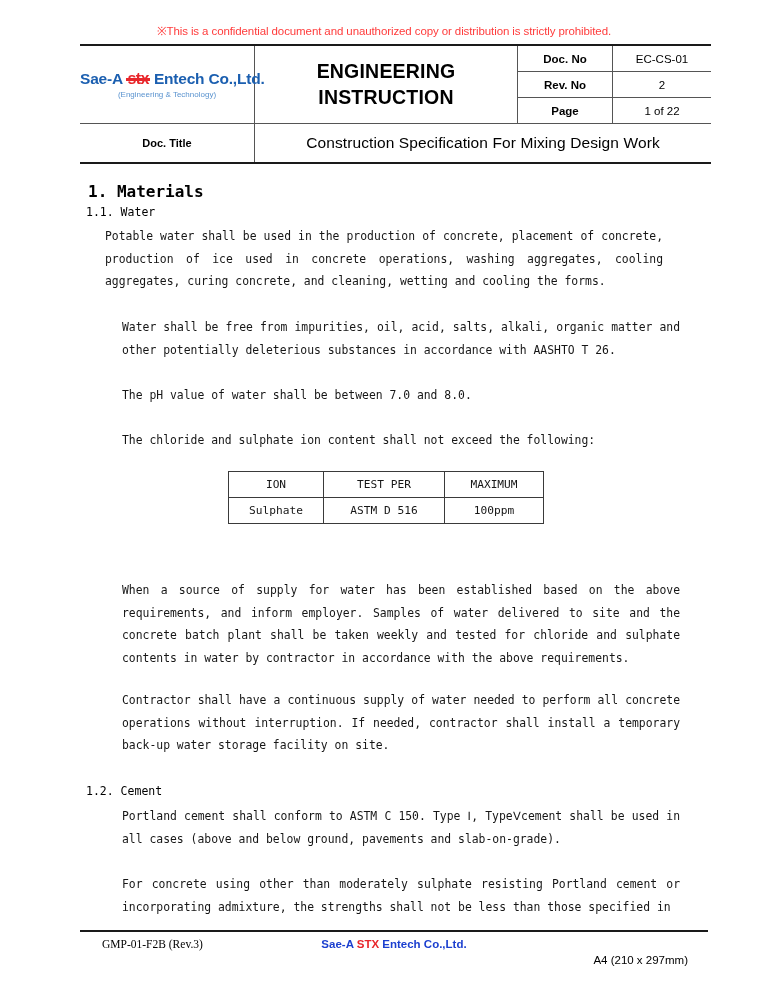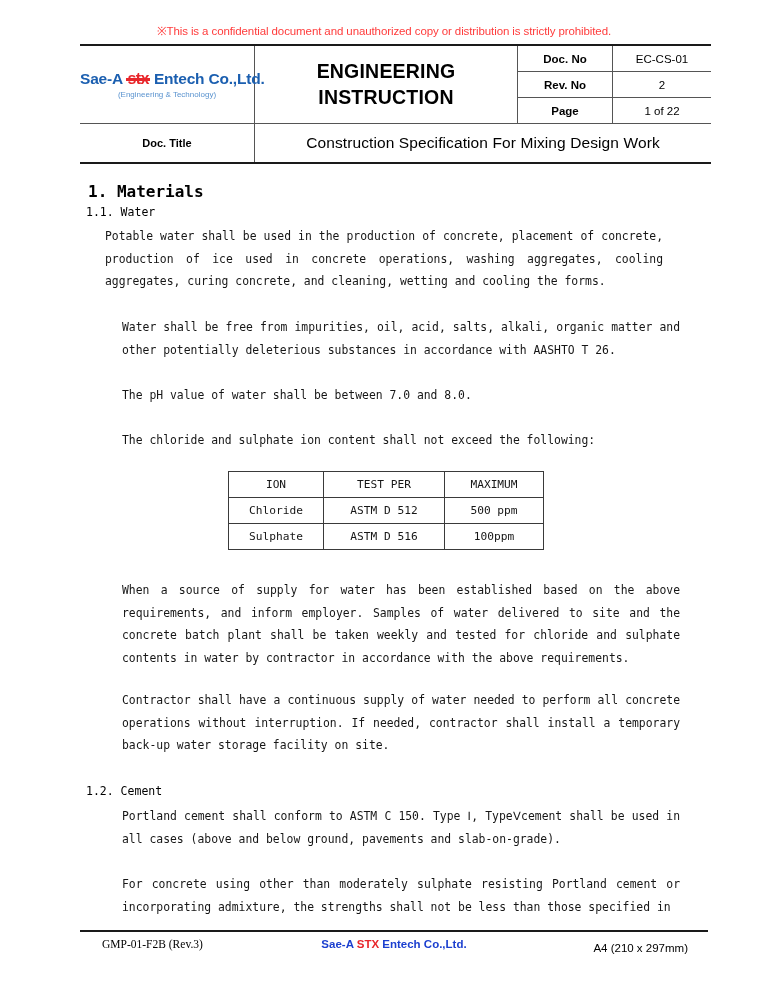--- a/index.html
+++ b/index.html
@@ -214,21 +214,21 @@
     width: 628px;
     text-align: center;
     font-weight: bold;
     white-space: nowrap;
   }
   .f-blue { color: #1b3fcf; }
   .f-red  { color: #e8262b; }
   .footer-right {
     position: absolute;
     right: 20px;
-    top: 4px;
+    top: 16px;
     white-space: nowrap;
   }
 </style>
 </head>
 <body>
 
 <div class="page">
 
   <div class="confidential">※This is a confidential document and unauthorized copy or distribution is strictly prohibited.</div>
 
@@ -278,25 +278,20 @@
     <div class="para nojust" style="left:122px; top:429px; width:558px;">The chloride and sulphate ion content shall not exceed the following:</div>
 
     <table class="ion-table">
       <tbody>
           <tr>
         <td class="c0">ION</td>
         <td class="c1">TEST PER</td>
         <td class="c2">MAXIMUM</td>
       </tr>
       <tr>
-        <td class="c0">Chloride</td>
-        <td class="c1">ASTM D 512</td>
-        <td class="c2">500 ppm</td>
-      </tr>
-      <tr>
         <td class="c0">Sulphate</td>
         <td class="c1">ASTM D 516</td>
         <td class="c2">100ppm</td>
       </tr>
     </tbody>
       </table>
 
     <div class="para" style="left:122px; top:579px; width:558px;">When a source of supply for water has been established based on the above requirements, and inform employer. Samples of water delivered to site and the concrete batch plant shall be taken weekly and tested for chloride and sulphate contents in water by contractor in accordance with the above requirements.</div>
 
     <div class="para" style="left:122px; top:689px; width:558px;">Contractor shall have a continuous supply of water needed to perform all concrete operations without interruption. If needed, contractor shall install a temporary back-up water storage facility on site.</div>

